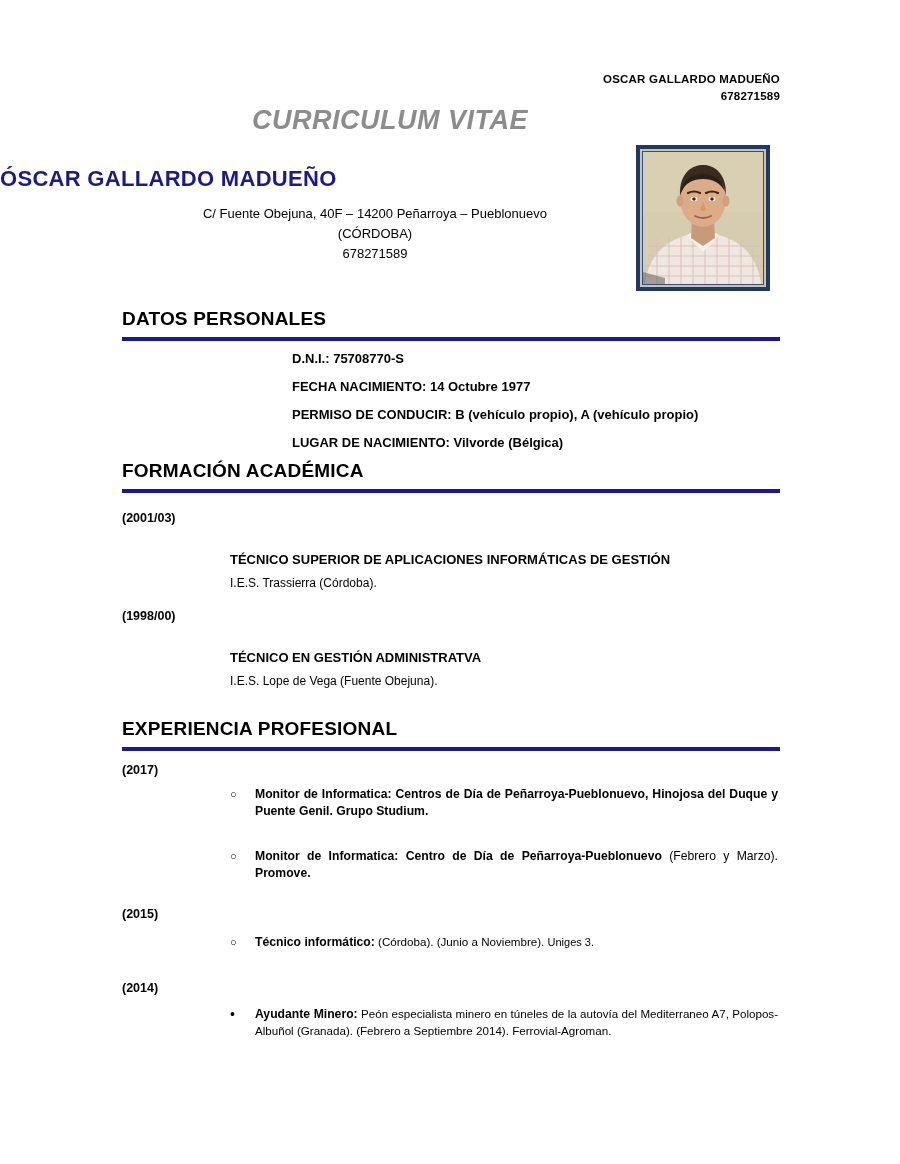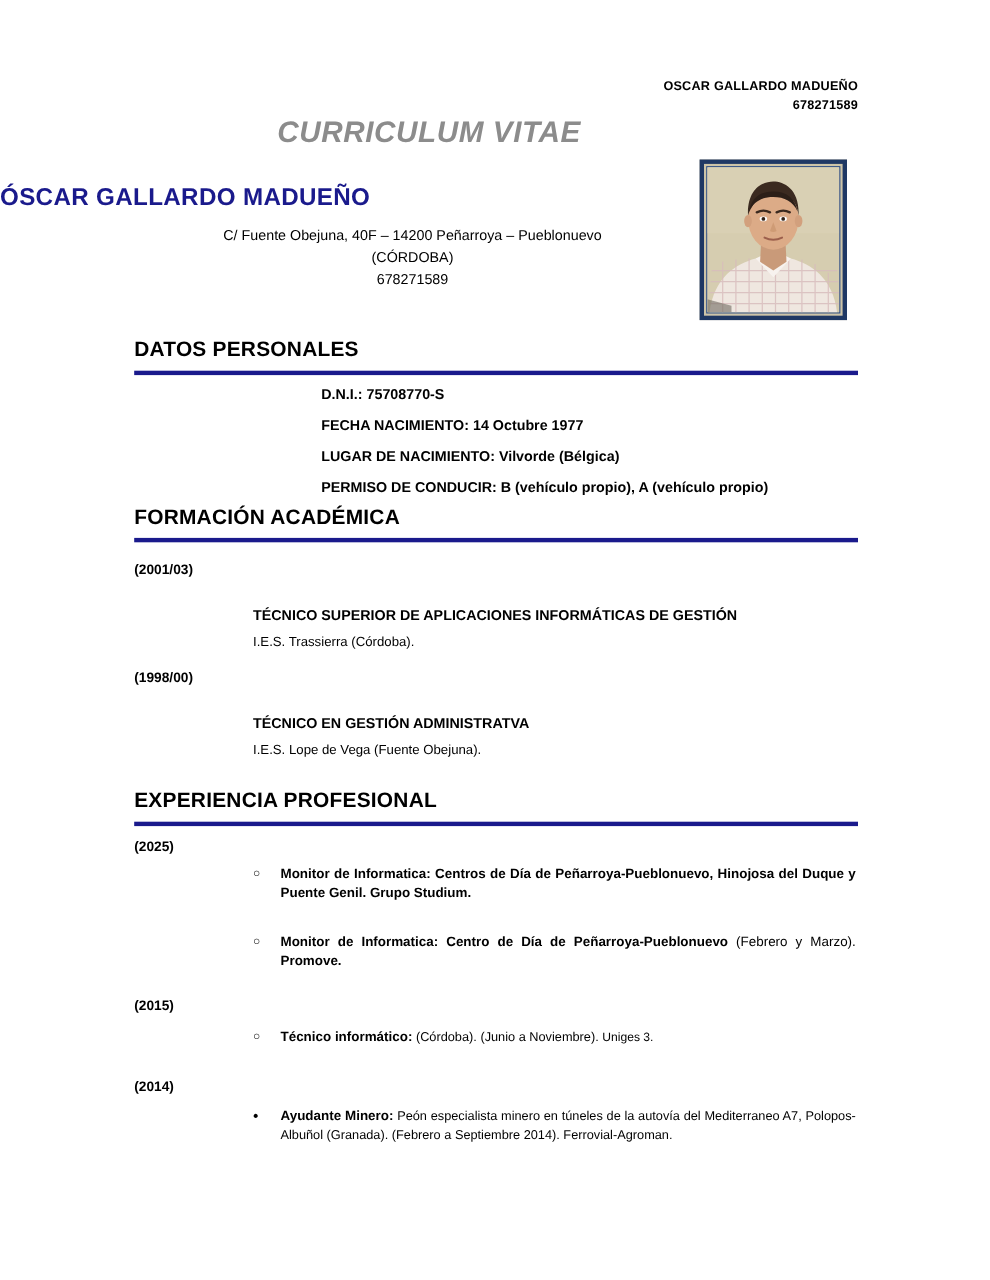--- a/index.html
+++ b/index.html
@@ -260,22 +260,22 @@
   </div>
 
   <div class="section" style="top:308px;">
     <div class="section-title">DATOS PERSONALES</div>
     <div class="section-rule"></div>
   </div>
 
   <div class="pd-list">
     <div class="pd-row">D.N.I.: 75708770-S</div>
     <div class="pd-row">FECHA NACIMIENTO: 14 Octubre 1977</div>
+    <div class="pd-row">PERMISO DE CONDUCIR: B (vehículo propio), A (vehículo propio)</div>
     <div class="pd-row">LUGAR DE NACIMIENTO: Vilvorde (Bélgica)</div>
-    <div class="pd-row">PERMISO DE CONDUCIR: B (vehículo propio), A (vehículo propio)</div>
   </div>
 
   <div class="section" style="top:460px;">
     <div class="section-title">FORMACIÓN ACADÉMICA</div>
     <div class="section-rule"></div>
   </div>
 
   <div class="entry" style="top:512px;">
     <div class="entry-year">(2001/03)</div>
     <div class="entry-body">
@@ -291,21 +291,21 @@
       <div class="entry-school"> I.E.S. Lope de Vega (Fuente Obejuna).</div>
     </div>
   </div>
 
   <div class="section" style="top:718px;">
     <div class="section-title">EXPERIENCIA PROFESIONAL</div>
     <div class="section-rule"></div>
   </div>
 
   <div class="entry" style="top:764px;">
-    <div class="entry-year">(2025)</div>
+    <div class="entry-year">(2017)</div>
   </div>
 
   <div class="job" style="top:786px;">
     <div class="job-bullet">○</div>
     <div class="job-text"><span class="b">Monitor de Informatica:</span><span class="b"> Centros de Día de Peñarroya-Pueblonuevo, Hinojosa del Duque y Puente Genil. Grupo Studium.</span></div>
   </div>
 
   <div class="job" style="top:848px;">
     <div class="job-bullet">○</div>
     <div class="job-text"><span class="b">Monitor de Informatica: Centro de Día de Peñarroya-Pueblonuevo</span><span class="n"> (Febrero y Marzo). </span><span class="b">Promove.</span></div>

